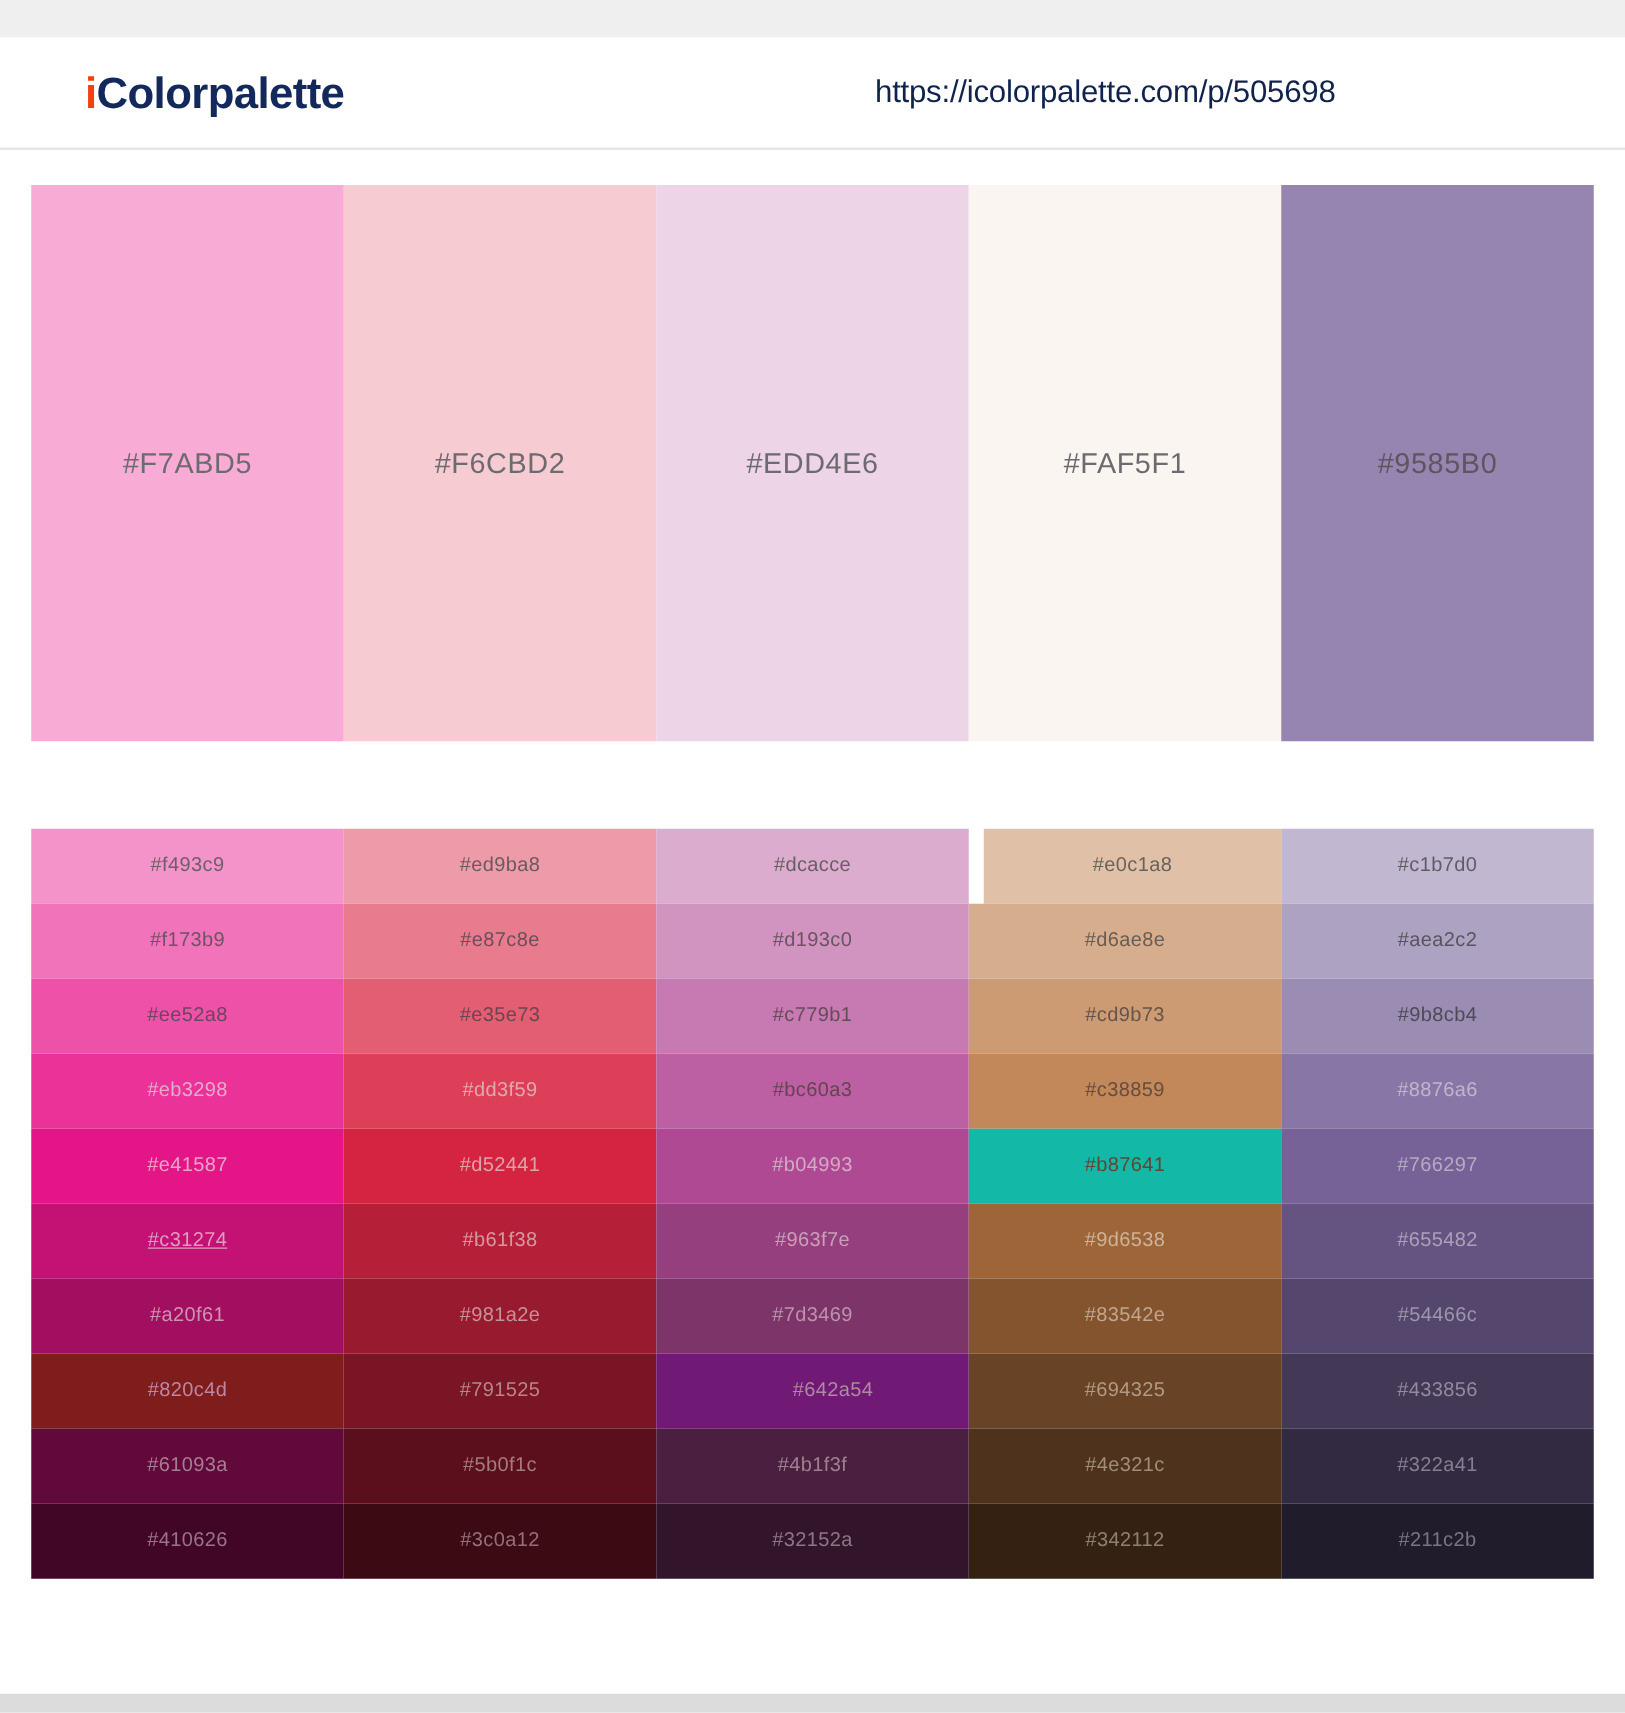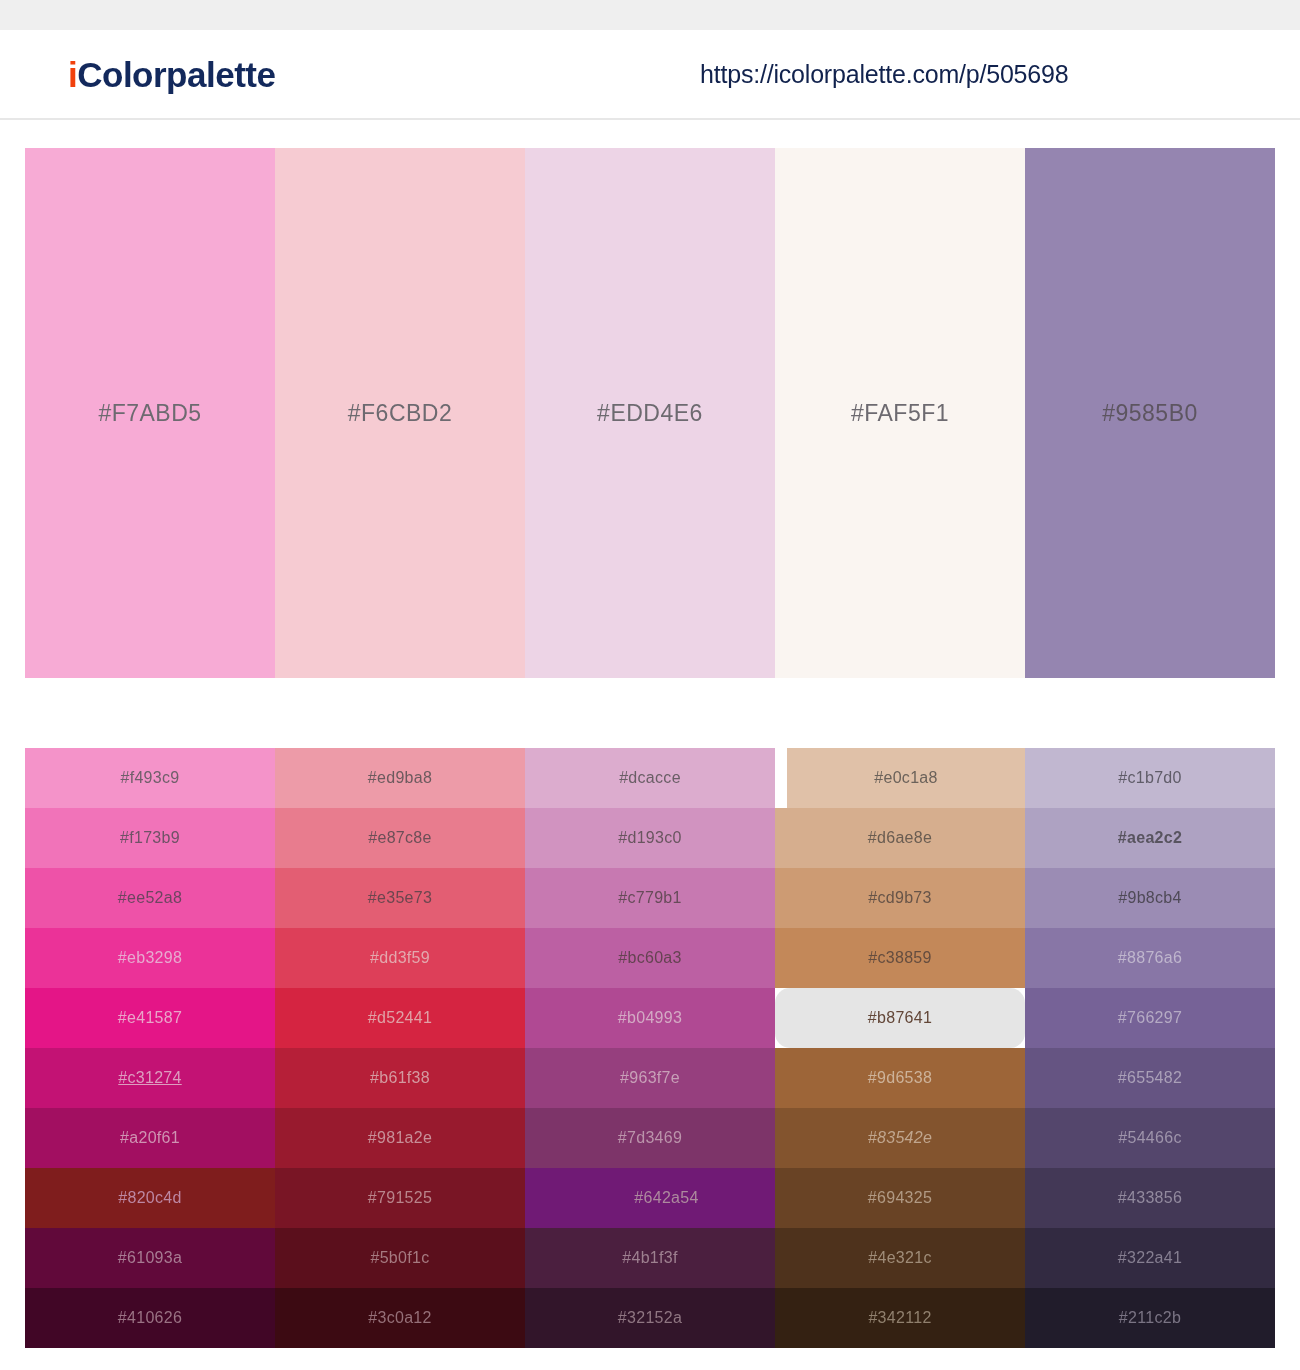--- a/index.html
+++ b/index.html
@@ -62,21 +62,21 @@
   }
 
   
   .palette-wrap {
     background: #ffffff;
     padding: 28px 25px 0 25px;
   }
   .palette {
     display: flex;
     width: 1250px;
-    height: 530px;
+    height: 445px;
   }
   .swatch {
     flex: 1 1 0;
     display: flex;
     align-items: center;
     justify-content: center;
     position: relative;
   }
   .swatch-label {
     font-size: 23px;
@@ -267,44 +267,44 @@
             </div>
             <div class="shade-cell" style="background: rgb(214, 174, 142);">
               <span class="shade-label" style="color: rgb(105, 92, 81);">#d6ae8e</span>
             </div>
             <div class="shade-cell" style="background: rgb(205, 155, 115);">
               <span class="shade-label" style="color: rgb(103, 84, 72);">#cd9b73</span>
             </div>
             <div class="shade-cell" style="background: rgb(195, 136, 89);">
               <span class="shade-label" style="color: rgb(101, 77, 63);">#c38859</span>
             </div>
-            <div class="shade-cell" style="background: #e5e5e5; border-radius: 15px;">
+            <div class="shade-cell" style="background: #14b8a6;">
               <span class="shade-label" style="color: rgb(98, 70, 55);">#b87641</span>
             </div>
             <div class="shade-cell" style="background: rgb(157, 101, 56);">
               <span class="shade-label" style="color: rgb(205, 179, 154);">#9d6538</span>
             </div>
             <div class="shade-cell" style="background: rgb(131, 84, 46);">
-              <span class="shade-label" style="color: rgb(192, 166, 142); font-style: italic;">#83542e</span>
+              <span class="shade-label" style="color: rgb(192, 166, 142);">#83542e</span>
             </div>
             <div class="shade-cell" style="background: rgb(105, 67, 37);">
               <span class="shade-label" style="color: rgb(177, 154, 132);">#694325</span>
             </div>
             <div class="shade-cell" style="background: rgb(78, 50, 28);">
               <span class="shade-label" style="color: rgb(160, 141, 121);">#4e321c</span>
             </div>
             <div class="shade-cell" style="background: rgb(52, 33, 18);">
               <span class="shade-label" style="color: rgb(144, 128, 110);">#342112</span>
             </div>
           </div>
           <div class="shade-col">
             <div class="shade-cell" style="background: rgb(193, 183, 208);">
               <span class="shade-label" style="color: rgb(95, 92, 104);">#c1b7d0</span>
             </div>
-            <div class="shade-cell" style="background: rgb(174, 162, 194); font-weight: bold;">
+            <div class="shade-cell" style="background: rgb(174, 162, 194);">
               <span class="shade-label" style="color: rgb(88, 84, 95);">#aea2c2</span>
             </div>
             <div class="shade-cell" style="background: rgb(155, 140, 180);">
               <span class="shade-label" style="color: rgb(79, 74, 87);">#9b8cb4</span>
             </div>
             <div class="shade-cell" style="background: rgb(136, 118, 166);">
               <span class="shade-label" style="color: rgb(191, 182, 205);">#8876a6</span>
             </div>
             <div class="shade-cell" style="background: rgb(118, 98, 151);">
               <span class="shade-label" style="color: rgb(181, 171, 196);">#766297</span>

